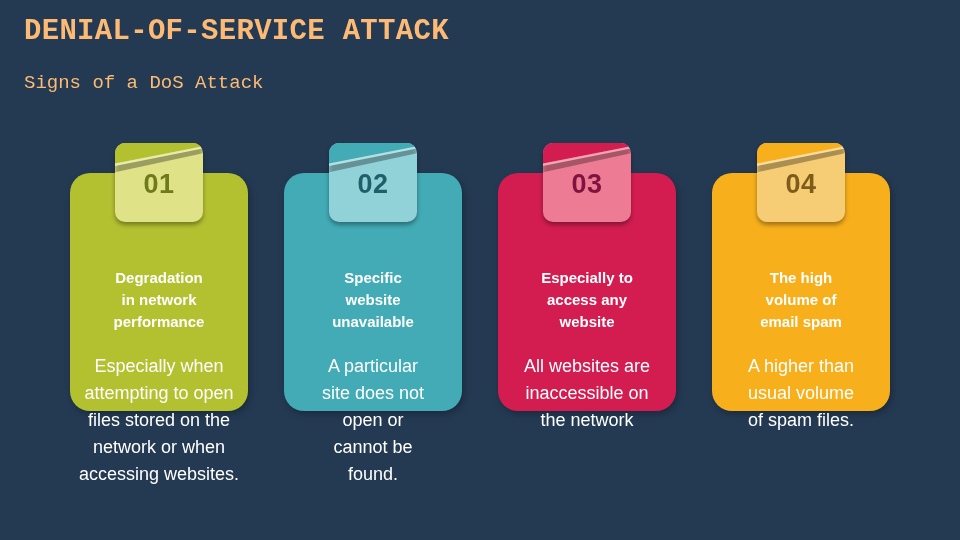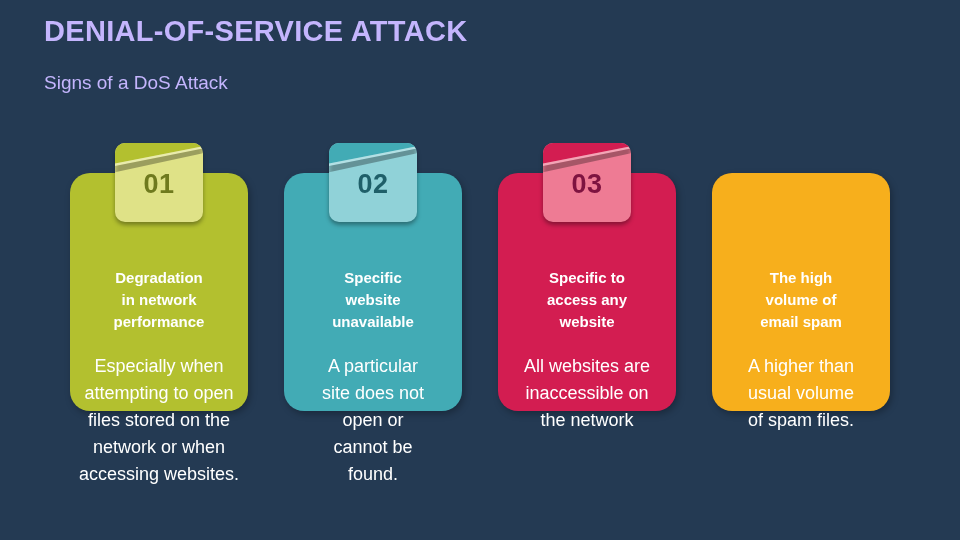--- a/index.html
+++ b/index.html
@@ -4,21 +4,21 @@
 <style>
   html, body { margin: 0; padding: 0; }
   body {
     width: 960px; height: 540px;
     background: #243a53;
     font-family: "Liberation Sans", sans-serif;
     overflow: hidden;
     position: relative;
   }
 
-  .header { position: absolute; left: 44px; top: 16px; color: #c4b5fd; }
+  .header { position: absolute; left: 24px; top: 16px; color: #fdba74; font-family: Liberation Mono, monospace; }
   .slide-title {
     font-size: 29px; font-weight: 700; letter-spacing: .3px;
     line-height: 1.1;
   }
   .slide-subtitle { font-size: 19px; font-weight: 400; margin-top: 24px; }
 
   .cards {
     position: absolute; top: 143px; left: 0; width: 960px;
     display: flex; justify-content: center; gap: 36px;
   }
@@ -118,21 +118,21 @@
       <div class="fold"></div>
       <div class="fold-highlight"></div>
       <div class="fold-shadow"></div>
       <span class="num">02</span>
     </div>
   </div>
 
   <div class="card" style="--card: #d31d51; --tab: #ee7b94; --num: #7e1340;">
     <div class="card-body"></div>
     <div class="text">
-      <div class="card-title">Specific to
+      <div class="card-title">Especially to
 access any
 website</div>
       <div class="card-desc">All websites are
 inaccessible on
 the network</div>
     </div>
     <div class="tab">
       <div class="fold"></div>
       <div class="fold-highlight"></div>
       <div class="fold-shadow"></div>
@@ -143,14 +143,20 @@
   <div class="card" style="--card: #f7af1c; --tab: #f6cc74; --num: #7e5c1a;">
     <div class="card-body"></div>
     <div class="text">
       <div class="card-title">The high
 volume of
 email spam</div>
       <div class="card-desc">A higher than
 usual volume
 of spam files.</div>
     </div>
+    <div class="tab">
+      <div class="fold"></div>
+      <div class="fold-highlight"></div>
+      <div class="fold-shadow"></div>
+      <span class="num">04</span>
+    </div>
   </div>
 </div>
 
 </body></html>

